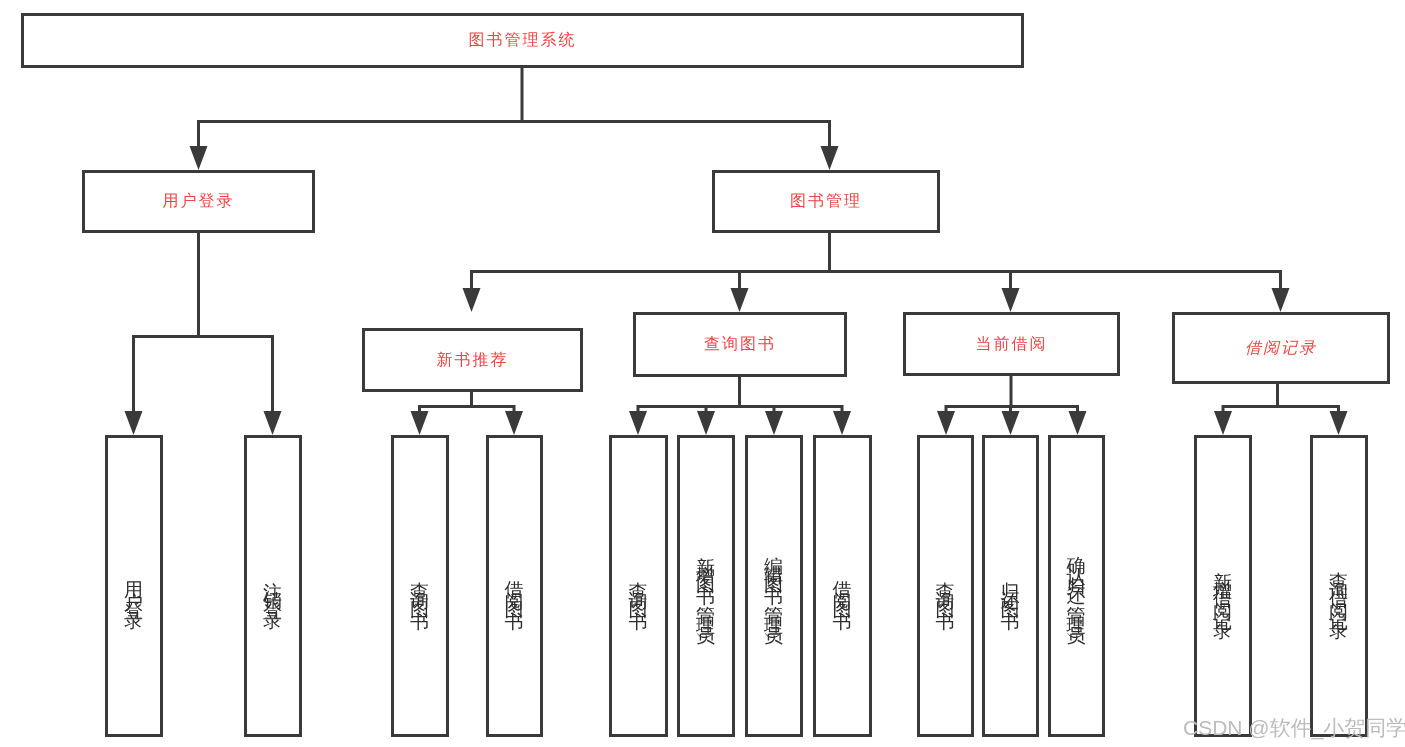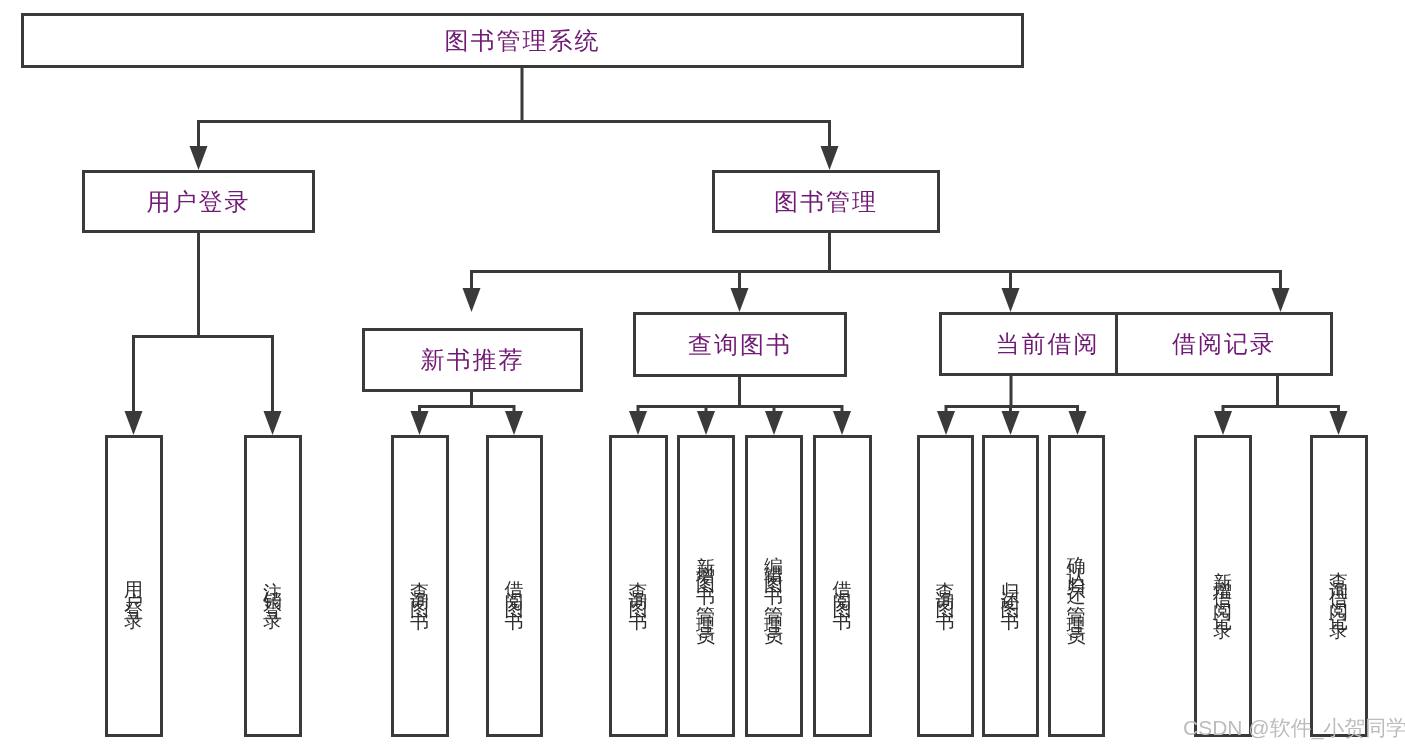--- a/index.html
+++ b/index.html
@@ -21,22 +21,22 @@
     position: absolute;
     z-index: 2;
     box-sizing: border-box;
     border: 3px solid #3a3a3a;
     background: #ffffff;
     display: flex;
     align-items: center;
     justify-content: center;
   }
   .hbox .label {
-    font-size: 24px;
-    color: #701a75;
+    font-size: 16px;
+    color: #ef4444;
     letter-spacing: 2px;
     white-space: nowrap;
   }
   .vbox {
     position: absolute;
     z-index: 2;
     top: 435px;
     height: 302px;
     box-sizing: border-box;
     border: 3px solid #3a3a3a;
@@ -62,22 +62,22 @@
     font-size: 21px;
     color: #bcbcbc;
     white-space: nowrap;
   }
   
   .b-root    { left: 21px;   top: 13px;  width: 1003px; height: 55px; }
   .b-login   { left: 82px;   top: 170px; width: 233px;  height: 63px; }
   .b-mgmt    { left: 712px;  top: 170px; width: 228px;  height: 63px; }
   .b-rec     { left: 362px;  top: 312px; width: 221px;  height: 64px; margin-top: 16px; }
   .b-borrow  { left: 633px;  top: 312px; width: 214px;  height: 65px; }
-  .b-current { left: 903px;  top: 312px; width: 217px;  height: 64px; margin-left: 36px; }
-  .b-records { left: 1115px; top: 312px; width: 218px;  height: 64px; }
+  .b-current { left: 903px;  top: 312px; width: 217px;  height: 64px; }
+  .b-records { left: 1172px; top: 312px; width: 218px;  height: 72px; font-style: italic; }
   
   .v1  { left: 105px;  width: 58px; }
   .v2  { left: 244px;  width: 58px; }
   .v3  { left: 391px;  width: 58px; }
   .v4  { left: 486px;  width: 57px; }
   .v5  { left: 609px;  width: 59px; }
   .v6  { left: 677px;  width: 58px; }
   .v7  { left: 745px;  width: 58px; }
   .v8  { left: 813px;  width: 59px; }
   .v9  { left: 917px;  width: 57px; }

